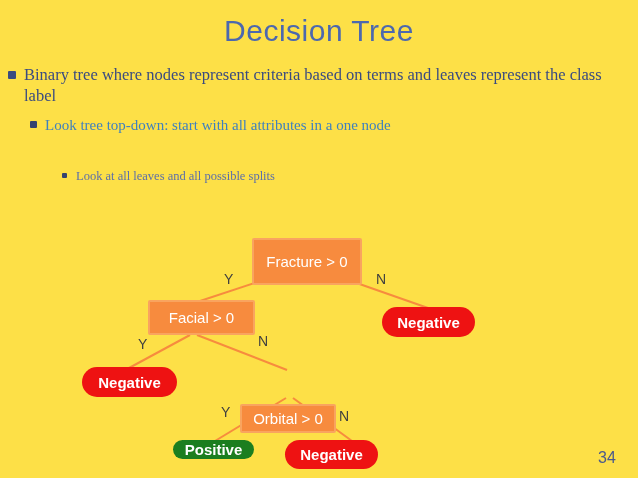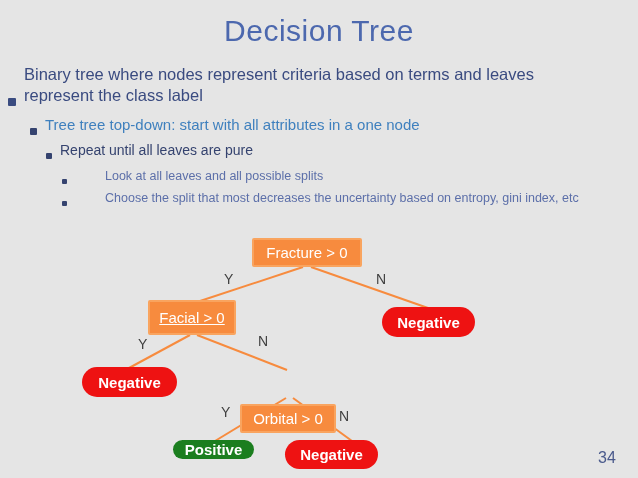--- a/index.html
+++ b/index.html
@@ -1,54 +1,54 @@
 <!DOCTYPE html>
 <html><head>
 <meta charset="utf-8">
 <style>
   html,body{margin:0;padding:0;background:#ffffff;}
   #slide{
-    position:relative;width:638px;height:478px;background:#e5e5e5;overflow:hidden;
+    position:relative;width:638px;height:478px;background:#fde047;overflow:hidden;
     font-family:"Liberation Sans","DejaVu Sans",sans-serif;
   }
   
   .title{
     position:absolute;top:14px;left:0;width:638px;text-align:center;
     font-size:30px;letter-spacing:.5px;color:#4c68ae;font-weight:400;
   }
   
-  .bullet-row{position:absolute;display:flex;align-items:flex-end;}
+  .bullet-row{position:absolute;display:flex;align-items:flex-start;font-family:Liberation Serif, serif;}
   .bullet-sq{display:inline-block;flex:0 0 auto;border-radius:1px;}
   .b1{top:64px;left:8px;width:600px;}
   .b1 .bullet-sq{width:8px;height:8px;background:#3a4b80;margin:7px 8px 0 0;}
   .b1 .btxt{font-size:16.5px;line-height:21px;color:#3a4b80;}
   .b2{top:115px;left:30px;width:590px;}
   .b2 .bullet-sq{width:7px;height:7px;background:#35436f;margin:6px 8px 0 0;}
   .b2 .btxt{font-size:15px;line-height:20px;color:#3f80be;}
   .b3{top:141px;left:46px;width:570px;}
   .b3 .bullet-sq{width:6px;height:6px;background:#35436f;margin:6px 8px 0 0;}
   .b3 .btxt{font-size:14px;line-height:18px;color:#35436f;}
   .b4a{top:168px;left:62px;width:560px;}
   .b4b{top:190px;left:62px;width:566px;}
   .b4a .bullet-sq,.b4b .bullet-sq{width:5px;height:5px;background:#35436f;margin:5px 9px 0 0;}
-  .b4a .btxt,.b4b .btxt{font-size:12.5px;line-height:16px;color:#5c6fa9;margin-left:29px;}
+  .b4a .btxt,.b4b .btxt{font-size:12.5px;line-height:16px;color:#5c6fa9;}
   
   #edges{position:absolute;top:0;left:0;pointer-events:none;}
   .node{
     position:absolute;display:flex;align-items:center;justify-content:center;
     color:#ffffff;text-align:center;box-sizing:border-box;
   }
   .decision{
     background:#f78b3e;border:2px solid #f9a45f;border-radius:2px;font-size:15px;line-height:16px;
   }
   .leaf{border-radius:15px;font-size:15px;font-weight:bold;}
   .leaf-neg{background:#ee1212;}
   .leaf-pos{background:#1b7e1f;}
-  .node-root   {left:252px;top:238px;width:110px;height:29px;}
-  .node-facial {left:148px;top:300px;width:88px; height:35px;padding:4px 4px;text-decoration:underline;}
+  .node-root   {left:252px;top:238px;width:110px;height:47px;}
+  .node-facial {left:148px;top:300px;width:107px; height:35px;padding:4px 4px;}
   .node-orbital{left:240px;top:369px;width:96px; height:29px;margin-top:35px;}
   .node-neg-right {left:382px;top:307px;width:93px;height:30px;}
   .node-neg-left  {left:82px; top:367px;width:95px;height:30px;}
   .node-positive  {left:173px;top:440px;width:81px;height:19px;}
   .node-neg-bottom{left:285px;top:440px;width:93px;height:29px;}
   .yn{
     position:absolute;font-size:14px;color:#3f3f3f;
   }
   .yn-root-y   {left:224px;top:271px;}
   .yn-root-n   {left:376px;top:271px;}
@@ -65,33 +65,25 @@
 <div id="slide">
 
   <div class="title">Decision Tree</div>
 
   <div class="bullet-row b1">
     <span class="bullet-sq"></span>
     <span class="btxt">Binary tree where nodes represent criteria based on terms and leaves represent the class label</span>
   </div>
   <div class="bullet-row b2">
     <span class="bullet-sq"></span>
-    <span class="btxt">Tree tree top-down: start with all attributes in a one node</span>
-  </div>
-  <div class="bullet-row b3">
-    <span class="bullet-sq"></span>
-    <span class="btxt">Repeat until all leaves are pure</span>
+    <span class="btxt">Look tree top-down: start with all attributes in a one node</span>
   </div>
   <div class="bullet-row b4a">
     <span class="bullet-sq"></span>
     <span class="btxt">Look at all leaves and all possible splits</span>
-  </div>
-  <div class="bullet-row b4b">
-    <span class="bullet-sq"></span>
-    <span class="btxt">Choose the split that most decreases the uncertainty based on entropy, gini index, etc</span>
   </div>
 
   <svg id="edges" width="638" height="478">
     <line x1="303" y1="267" x2="197" y2="302" stroke="#f78b3e" stroke-width="2"></line>
     <line x1="311" y1="267" x2="428" y2="308" stroke="#f78b3e" stroke-width="2"></line>
     <line x1="190" y1="335" x2="129" y2="368" stroke="#f78b3e" stroke-width="2"></line>
     <line x1="197" y1="335" x2="287" y2="370" stroke="#f78b3e" stroke-width="2"></line>
     <line x1="286" y1="398" x2="215" y2="441" stroke="#f78b3e" stroke-width="2"></line>
     <line x1="293" y1="398" x2="352" y2="441" stroke="#f78b3e" stroke-width="2"></line>
   </svg>

